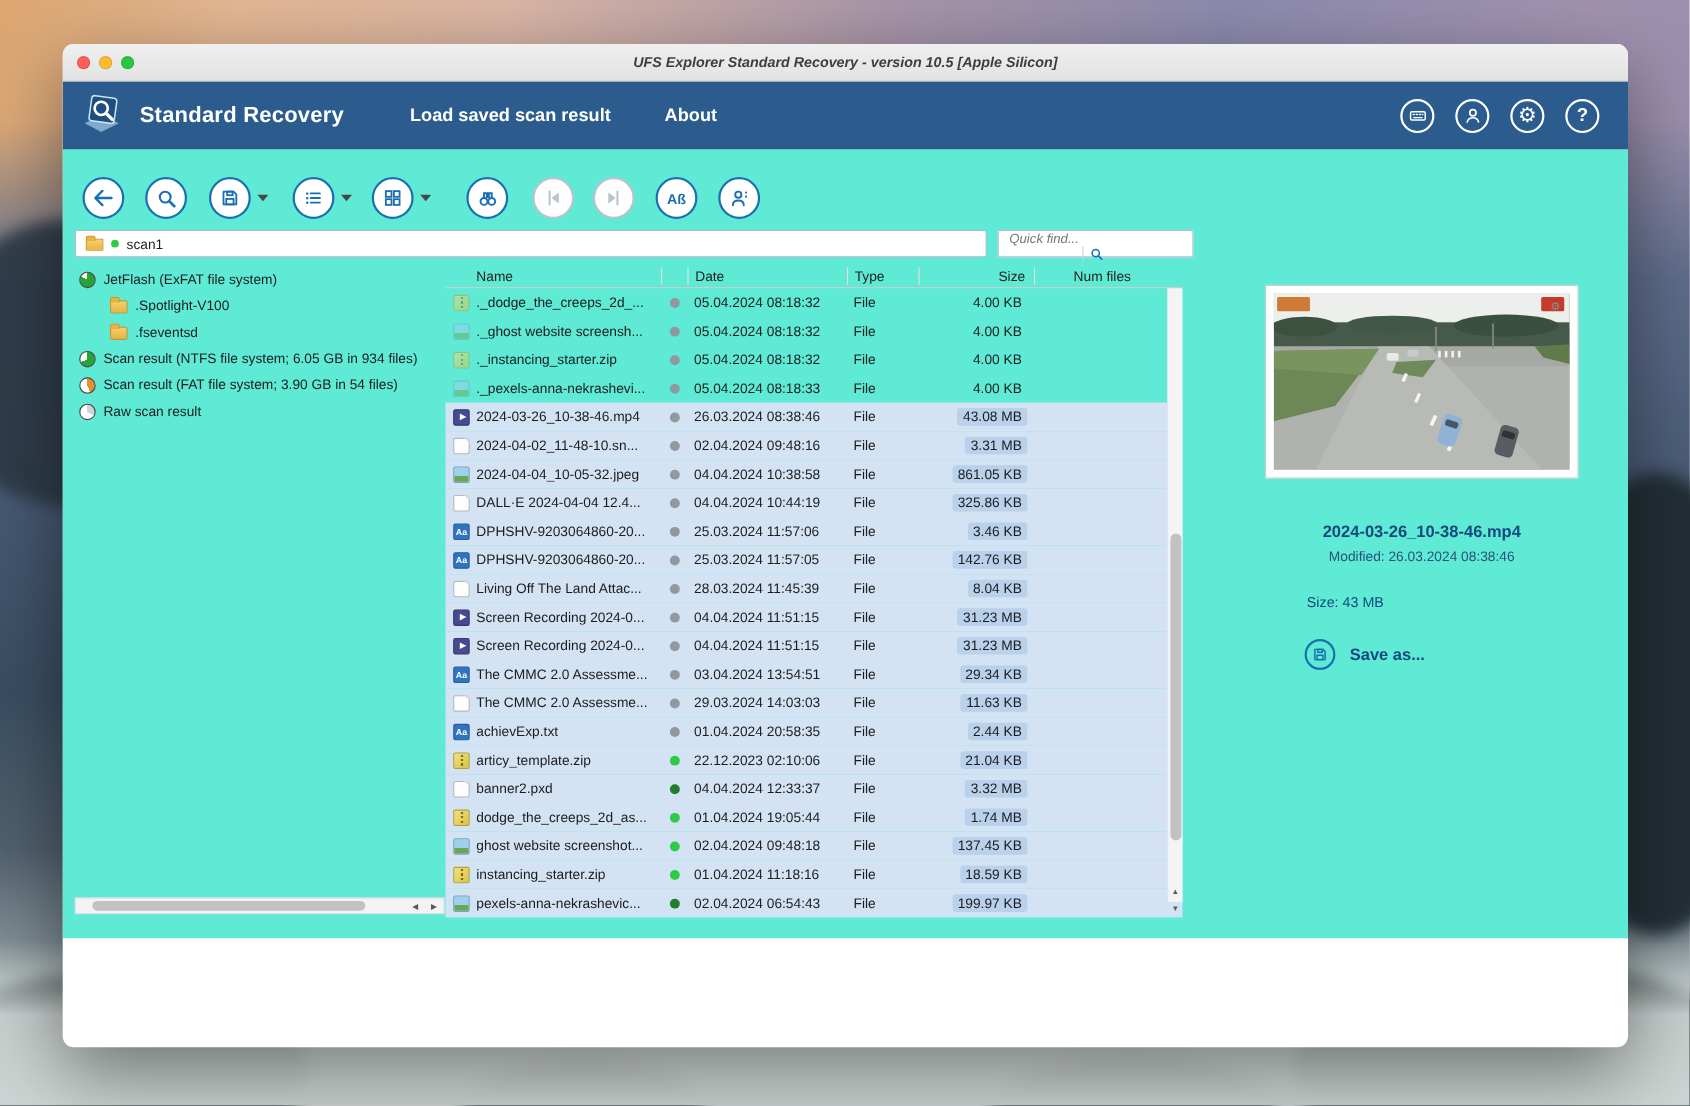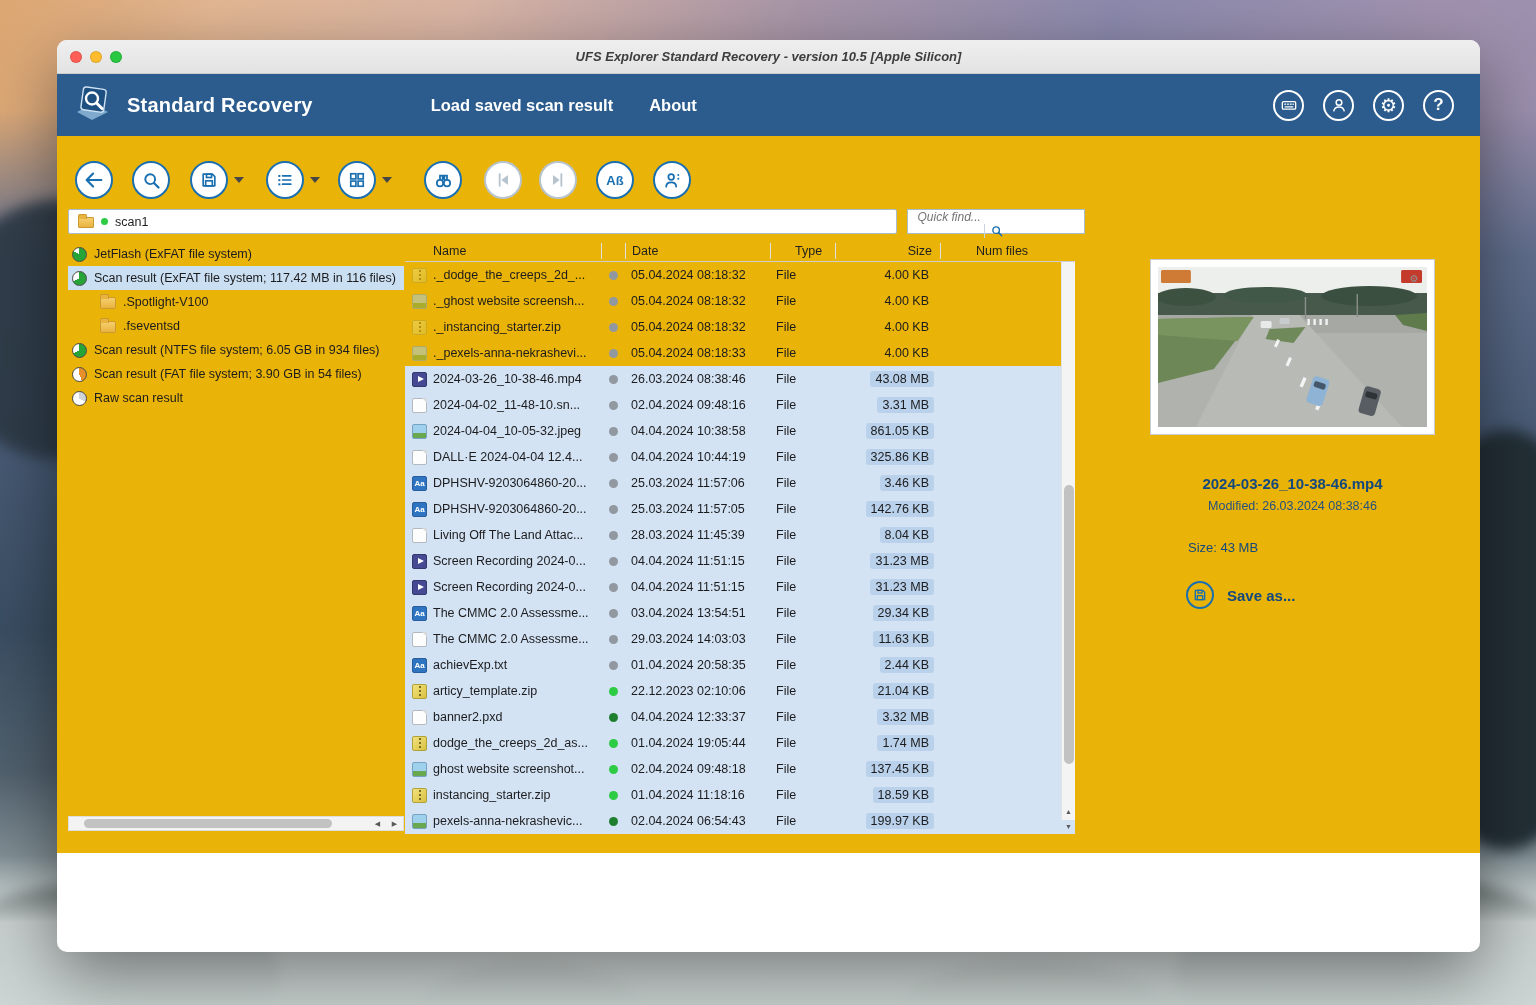--- a/index.html
+++ b/index.html
@@ -27,30 +27,30 @@
   .titlebar { height:34px; background:linear-gradient(#efefef,#e3e3e3); border-bottom:1px solid #cccccc;
     display:flex; align-items:center; justify-content:center; position:relative;font-style:italic; }
   .traffic { position:absolute; left:13px; top:11px; display:flex; gap:8px; }
   .light { width:12px; height:12px; border-radius:50%; border:1px solid rgba(0,0,0,.12); }
   .light.red { background:#ff5f57; } .light.yellow { background:#febc2e; } .light.green { background:#28c840; }
   .title-text { font-size:13px; font-weight:bold; color:#3d3d3d; }
 
   
   .appbar { height:62px; background:#2b5c8d; display:flex; align-items:center; padding:0 26px 0 15px; color:#fff; }
   .app-name { font-size:20px; font-weight:bold; margin-left:9px; letter-spacing:.2px; }
-  .appbar-menu { display:flex; gap:36px; margin-left:118px;align-items:center; }
+  .appbar-menu { display:flex; gap:49px; margin-left:60px;align-items:center; }
   .appbar-menu .mi { font-size:16.5px; font-weight:bold; cursor:default; }
   .appbar-icons { margin-left:auto; display:flex; gap:19px; }
   .hicon { width:31px; height:31px; border:2px solid #fff; border-radius:50%;
     display:flex; align-items:center; justify-content:center; color:#fff; }
   .hicon .q { font-size:17px; font-weight:bold; }
   .hicon .gear { font-size:19px; line-height:1; }
 
   
-  .main { position:relative; height:717px; background:#eab308; }
+  .main { position:relative; height:717px; background:#5eead4; }
   .toolbar { display:flex; align-items:center; padding:25px 0 10px 18px; }
   .tbtn { width:38px; height:38px; flex:0 0 auto; border:2.2px solid #1a6fb0; border-radius:50%; background:#fff;
     color:#1a6fb0; display:flex; align-items:center; justify-content:center; }
   .tbtn.disabled { border-color:#b7c3cd; color:#b7c3cd; }
   .tbtn svg { display:block; }
   .tbtn .enc { font-size:13px; font-weight:bold; }
   .caret { width:0; height:0; border-left:5px solid transparent; border-right:5px solid transparent;
     border-top:6px solid #474747; margin-left:6px; }
   .sp19 { margin-right:19px; } .sp20 { margin-right:20px; } .sp22 { margin-right:22px; }
   .sp17 { margin-right:17px; } .sp32 { margin-right:32px; } .sp18c { margin-right:18px; }
@@ -98,21 +98,21 @@
 
   
   .filetable { position:absolute; left:348px; top:0; width:670px; }
   .thead { display:flex; align-items:center; height:22px; font-size:12.5px; color:#1f1f1f;
     border-bottom:1px solid #cfcfcf; }
   .th { height:16px; line-height:16px; border-left:1px solid #e1e1e1; }
   .th:first-child { border-left:none; }
   .th-name { width:196px; padding-left:28px; }
   .th-dot  { width:24px; }
   .th-date { width:145px; padding-left:6px; }
-  .th-type { width:65px; padding-left:24px; }
+  .th-type { width:65px; padding-left:6px; }
   .th-size { width:105px; text-align:right; padding-right:8px; }
   .th-num  { width:121px; padding-left:35px; border-left:1px solid #e1e1e1; }
 
   .frow { display:flex; align-items:center; height:26px; font-size:12.5px; color:#1c1c1e; }
   .frow.sel { background:#d3e3f4; }
   .ficon { flex:0 0 auto; width:15px; height:15px; margin:0 6px 0 7px; border-radius:2px; position:relative; }
   .ficon.faded { opacity:.5; }
   .ficon-zip { background:linear-gradient(135deg,#f2e27d,#d9c242); border:1px solid #b0a236; }
   .ficon-zip::after { content:""; position:absolute; left:6px; top:1px; bottom:1px; width:2px;
     background:repeating-linear-gradient(180deg,#7a6d1f 0 2px, transparent 2px 4px); }
@@ -309,24 +309,20 @@
       </div>
     </div>
 
     <div class="content">
 
       <div class="tree">
 
       <div class="trow ind-0">
           <span class="ticon ticon-disk"></span>
           <span class="tlabel">JetFlash (ExFAT file system)</span>
-        </div>
-          <div class="trow sel ind-0">
-          <span class="ticon ticon-scan-green"></span>
-          <span class="tlabel">Scan result (ExFAT file system; 117.42 MB in 116 files)</span>
         </div>
           <div class="trow ind-1">
           <span class="ticon ticon-folder"></span>
           <span class="tlabel">.Spotlight-V100</span>
         </div>
           <div class="trow ind-1">
           <span class="ticon ticon-folder"></span>
           <span class="tlabel">.fseventsd</span>
         </div>
           <div class="trow ind-0">

